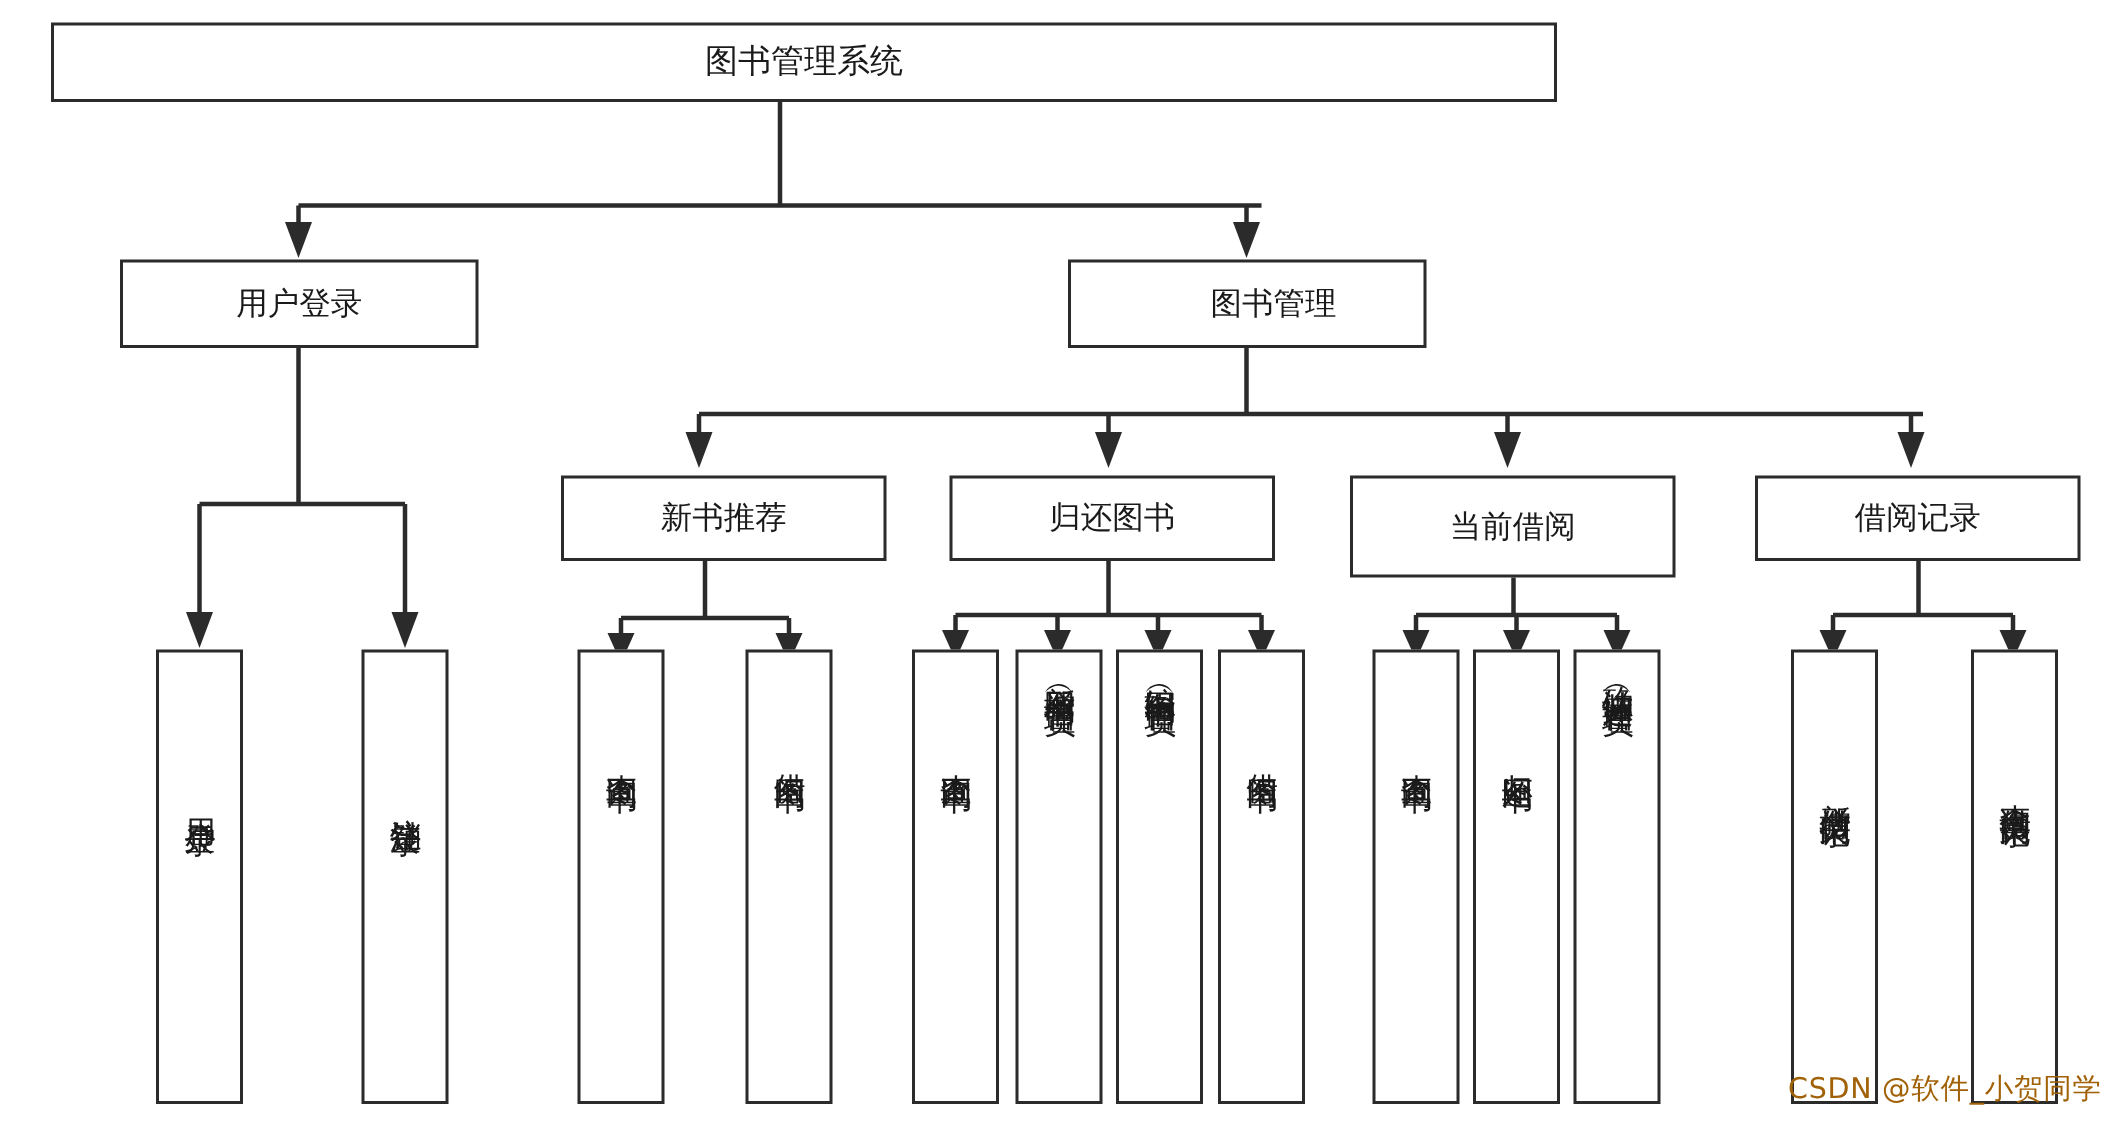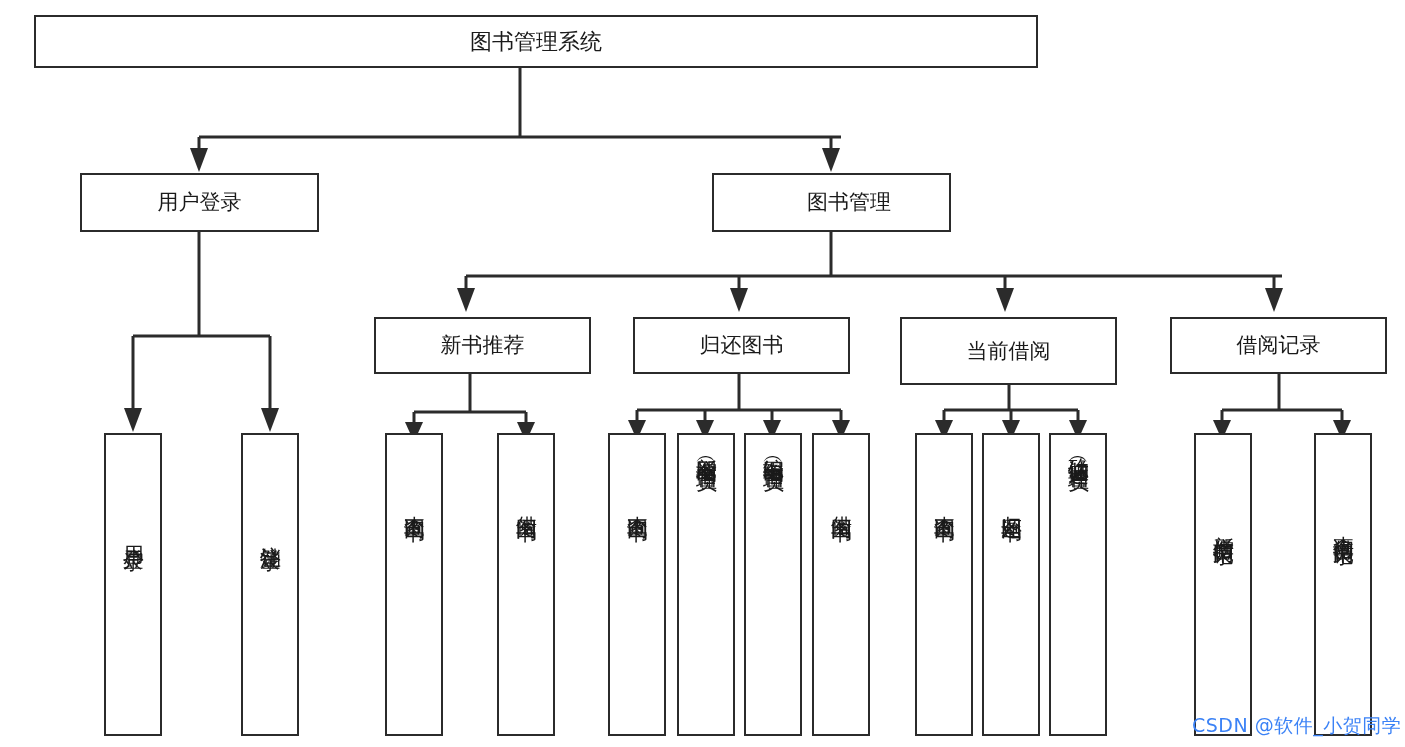--- a/index.html
+++ b/index.html
@@ -68,21 +68,21 @@
     padding-top: 78px;
   }
   .node.vert.mid2 .label {
     padding-top: 58px;
   }
   .node.vert.mid3 .label {
     padding-top: 88px;
   }
   .watermark {
     position: absolute;
-    color: #3b82f6;
+    color: #a16207;
     font-size: 19px;
     letter-spacing: 0.5px;
     white-space: nowrap;
     user-select: none;
   }
 </style>
 </head>
 <body>
 
 <div id="diagram-root">

